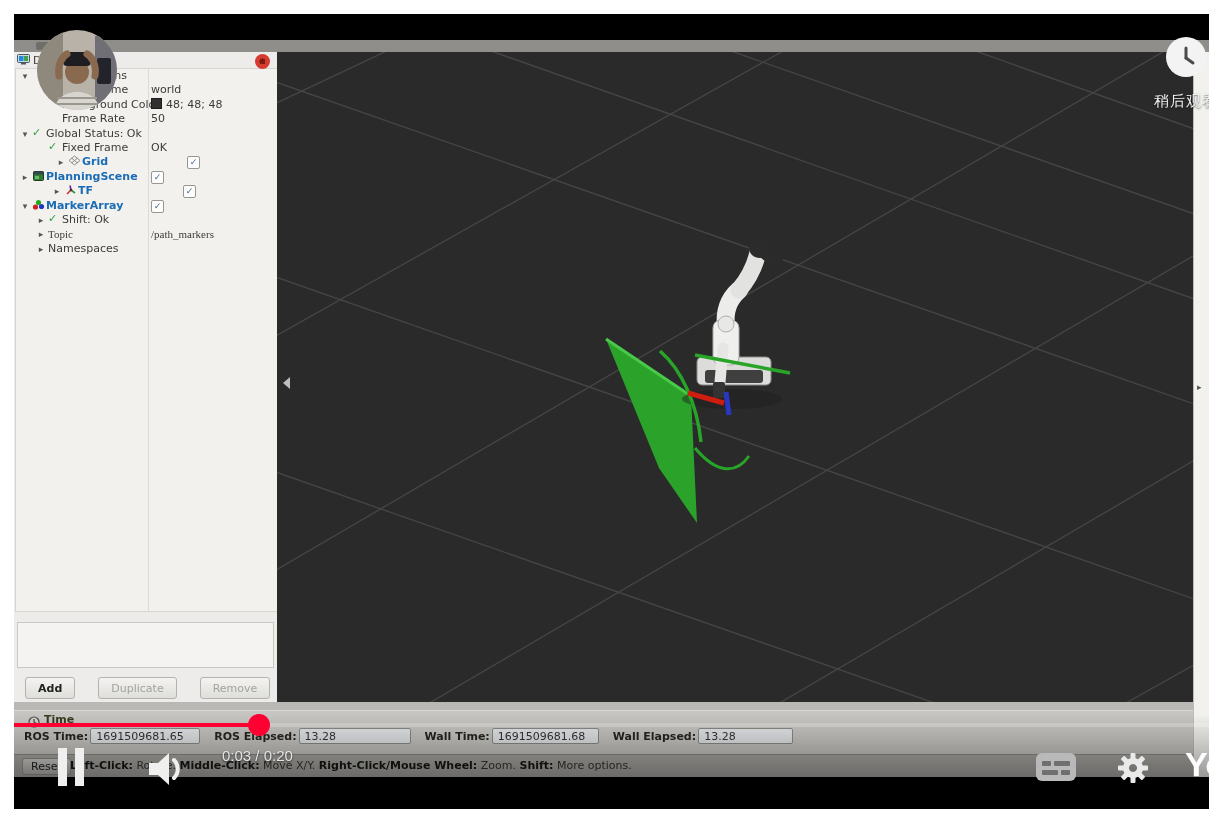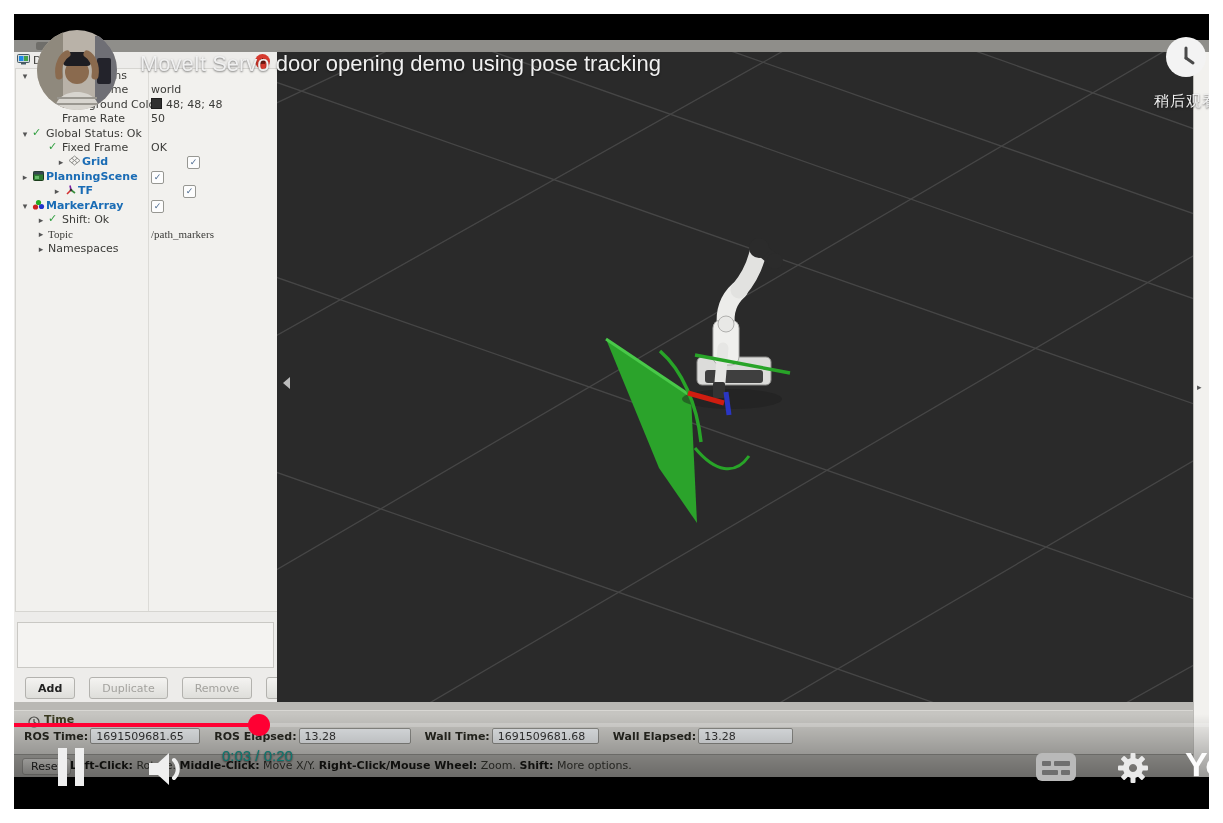--- a/index.html
+++ b/index.html
@@ -26,21 +26,21 @@
   .tree-row .icon-slot{display:inline-block;width:14px;height:12px;vertical-align:top;line-height:12px;}
   .tree-row .ck{color:#2e9e3e;font-weight:bold;font-size:11px;}
   .lbl-display{color:var(--display-label,#1a6cb5);font-weight:bold;}
   .lbl-prop{color:#3b3b38;}
   .row-value{position:absolute;left:135px;top:0;color:#3b3b38;}
   .cbx{display:inline-block;width:11px;height:11px;margin-top:1px;background:#fdfdfd;border:1px solid #979792;
        border-radius:2px;font-size:9px;line-height:10px;text-align:center;color:#49688e;font-weight:bold;}
   .swatch{display:inline-block;width:9px;height:9px;background:#303030;border:1px solid #1d1d1d;
           vertical-align:-1px;margin-right:4px;}
   .help-box{position:absolute;left:3px;top:570px;width:255px;height:44px;background:#f4f3f1;border:1px solid #c9c8c4;}
-  .panel-buttons{position:absolute;left:11px;top:625px;display:flex;gap:14px;}
+  .panel-buttons{position:absolute;left:11px;top:625px;display:flex;gap:23px;}
   .panel-buttons button{height:22px;font-size:11px;font-family:"DejaVu Sans",sans-serif;
        background:linear-gradient(#f4f3f1,#dededa);border:1px solid #b3b2ae;border-radius:3px;
        color:#222;padding:0 12px;}
   .panel-buttons button.disabled{color:#a3a29e;}
   .panel-buttons button.primary{font-weight:bold;}
 
   .viewport{position:absolute;left:263px;top:12px;width:916px;height:650px;background:var(--viewport-bg,#2a2a2a);overflow:hidden;}
   .right-strip{position:absolute;left:1179px;top:12px;width:16px;height:725px;background:#f2f1ee;border-left:1px solid #bdbcb8;}
   .right-strip .strip-arrow{position:absolute;left:3px;top:330px;font-size:9px;color:#555;}
 
@@ -69,21 +69,21 @@
             font-family:"Liberation Sans",sans-serif;text-shadow:0 1px 2px rgba(0,0,0,.5);}
   .rec-dot{position:absolute;left:241px;top:40px;width:15px;height:15px;border-radius:50%;z-index:24;
            background:radial-gradient(circle at 50% 50%, #7c1a12 0 3px, #d6392e 3px 7px);}
   .watch-later{position:absolute;left:1152px;top:23px;width:40px;height:40px;border-radius:50%;background:#f3f3f3;z-index:25;}
   .watch-later-text{position:absolute;left:1140px;top:78px;font-size:15px;color:#f1f1f1;z-index:25;
                     letter-spacing:1px;white-space:nowrap;text-shadow:0 1px 2px rgba(0,0,0,.6);}
   .progress-track{position:absolute;left:0;top:709px;width:1195px;height:4px;background:rgba(255,255,255,.22);z-index:26;}
   .progress-fill{position:absolute;left:0;top:709px;width:245px;height:4px;background:var(--accent,#ff0033);z-index:27;}
   .progress-knob{position:absolute;left:234px;top:700px;width:22px;height:22px;border-radius:50%;
                  background:var(--accent,#ff0033);z-index:28;}
-  .yt-time{position:absolute;left:208px;top:733px;font-size:15px;color:#0f766e;z-index:29;
+  .yt-time{position:absolute;left:208px;top:733px;font-size:15px;color:#e5e5e5;z-index:29;
            font-family:"Liberation Sans",sans-serif;text-shadow:0 1px 2px rgba(0,0,0,.7);}
   .pause-btn{position:absolute;left:44px;top:734px;width:28px;height:38px;z-index:29;}
   .pause-btn .bar{position:absolute;top:0;width:9px;height:38px;background:#efefef;}
   .pause-btn .bar.b2{left:17px;}
   .volume-btn{position:absolute;left:131px;top:734px;width:46px;height:42px;z-index:29;}
   .subtitles-btn{position:absolute;left:1021px;top:738px;width:42px;height:30px;z-index:29;}
   .settings-btn{position:absolute;left:1103px;top:738px;width:32px;height:32px;z-index:29;}
   .yt-watermark{position:absolute;left:1171px;top:731px;font-size:34px;font-weight:bold;color:#fdfdfd;z-index:29;
                 font-family:"Liberation Sans",sans-serif;white-space:nowrap;}
 </style>
@@ -250,21 +250,20 @@
         <path d="M18,80 C18,56 62,56 62,80 Z" fill="#d8d5cf"></path>
         <g stroke="#9a9790" stroke-width="2">
             <path d="M20,68 H60 M18,74 H62"></path>
           </g>
         <circle cx="40" cy="42" r="12" fill="#8a6a4e"></circle>
         <rect x="26" y="22" width="28" height="14" rx="4" fill="#1d1d22"></rect>
         <path d="M22,46 C20,34 26,26 30,24 M58,46 C60,34 54,26 50,24" stroke="#8a6a4e" stroke-width="7" fill="none" stroke-linecap="round"></path>
       </svg>
     </div>
     <div class="rec-dot"></div>
-    <div class="yt-title">MoveIt Servo door opening demo using pose tracking</div>
 
     <div class="watch-later">
       <svg width="40" height="40" viewBox="0 0 40 40">
         <line x1="20" y1="11" x2="20" y2="21" stroke="#4a4a4a" stroke-width="3" stroke-linecap="round"></line>
         <line x1="20" y1="21" x2="27" y2="26" stroke="#4a4a4a" stroke-width="3" stroke-linecap="round"></line>
       </svg>
     </div>
     <div class="watch-later-text">稍后观看</div>
 
     <div class="progress-track"></div>

